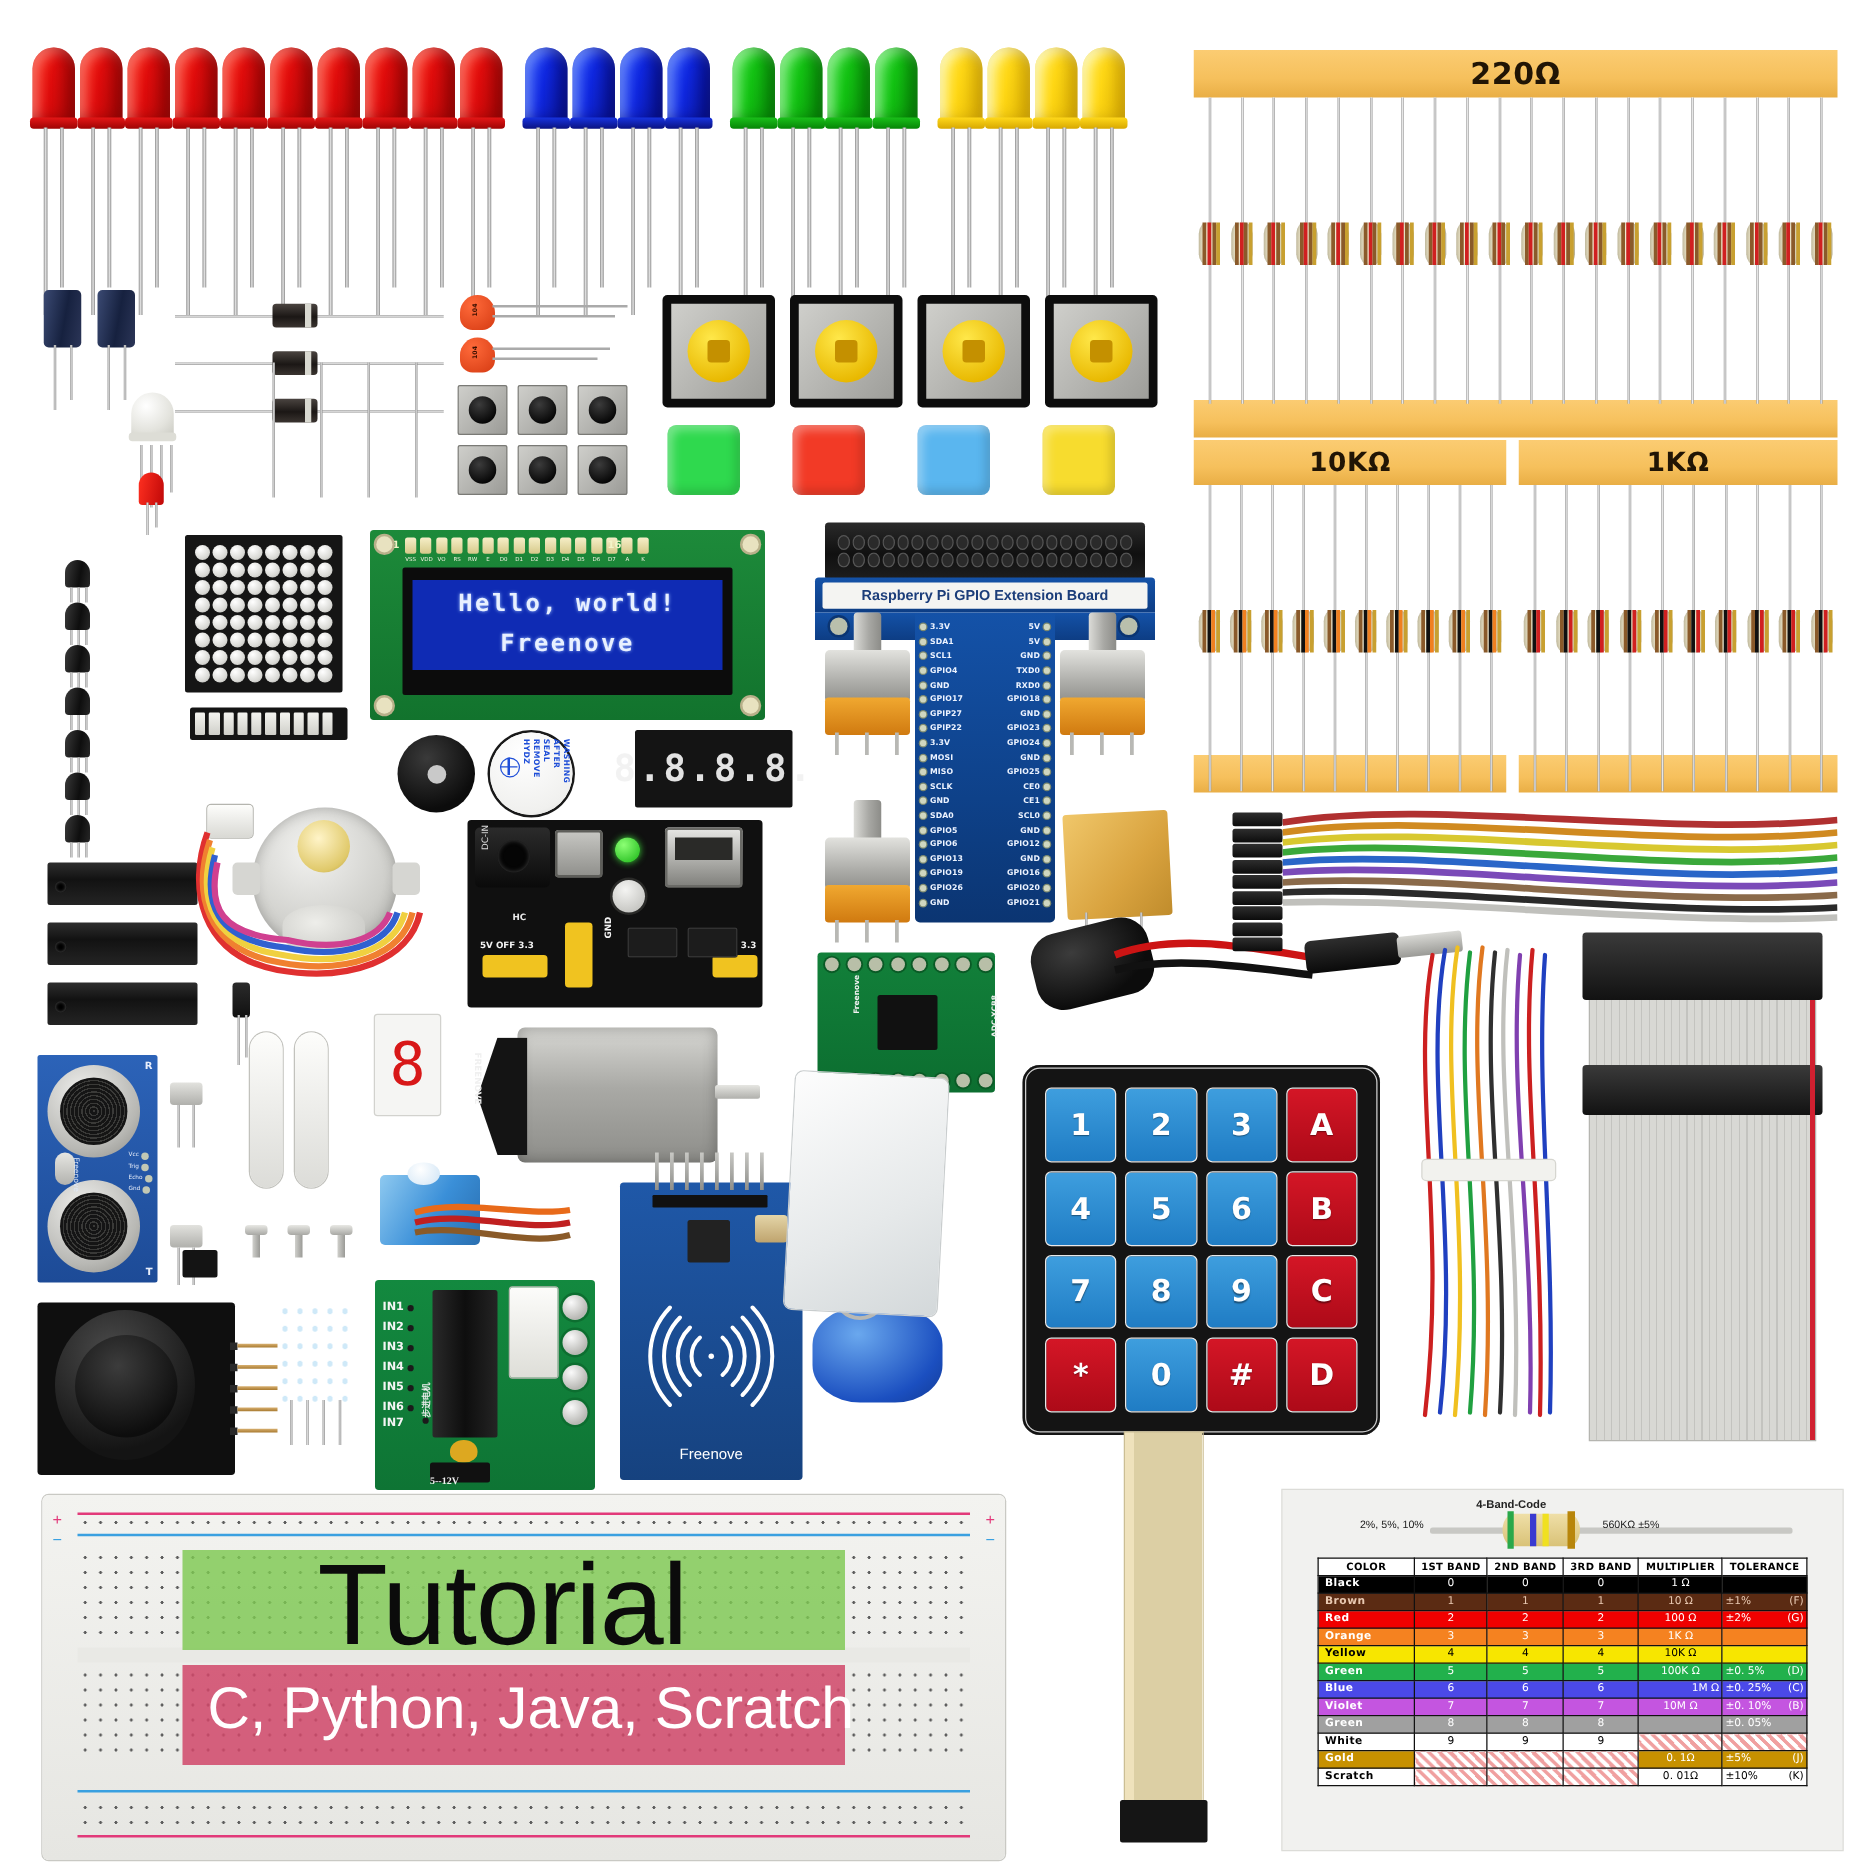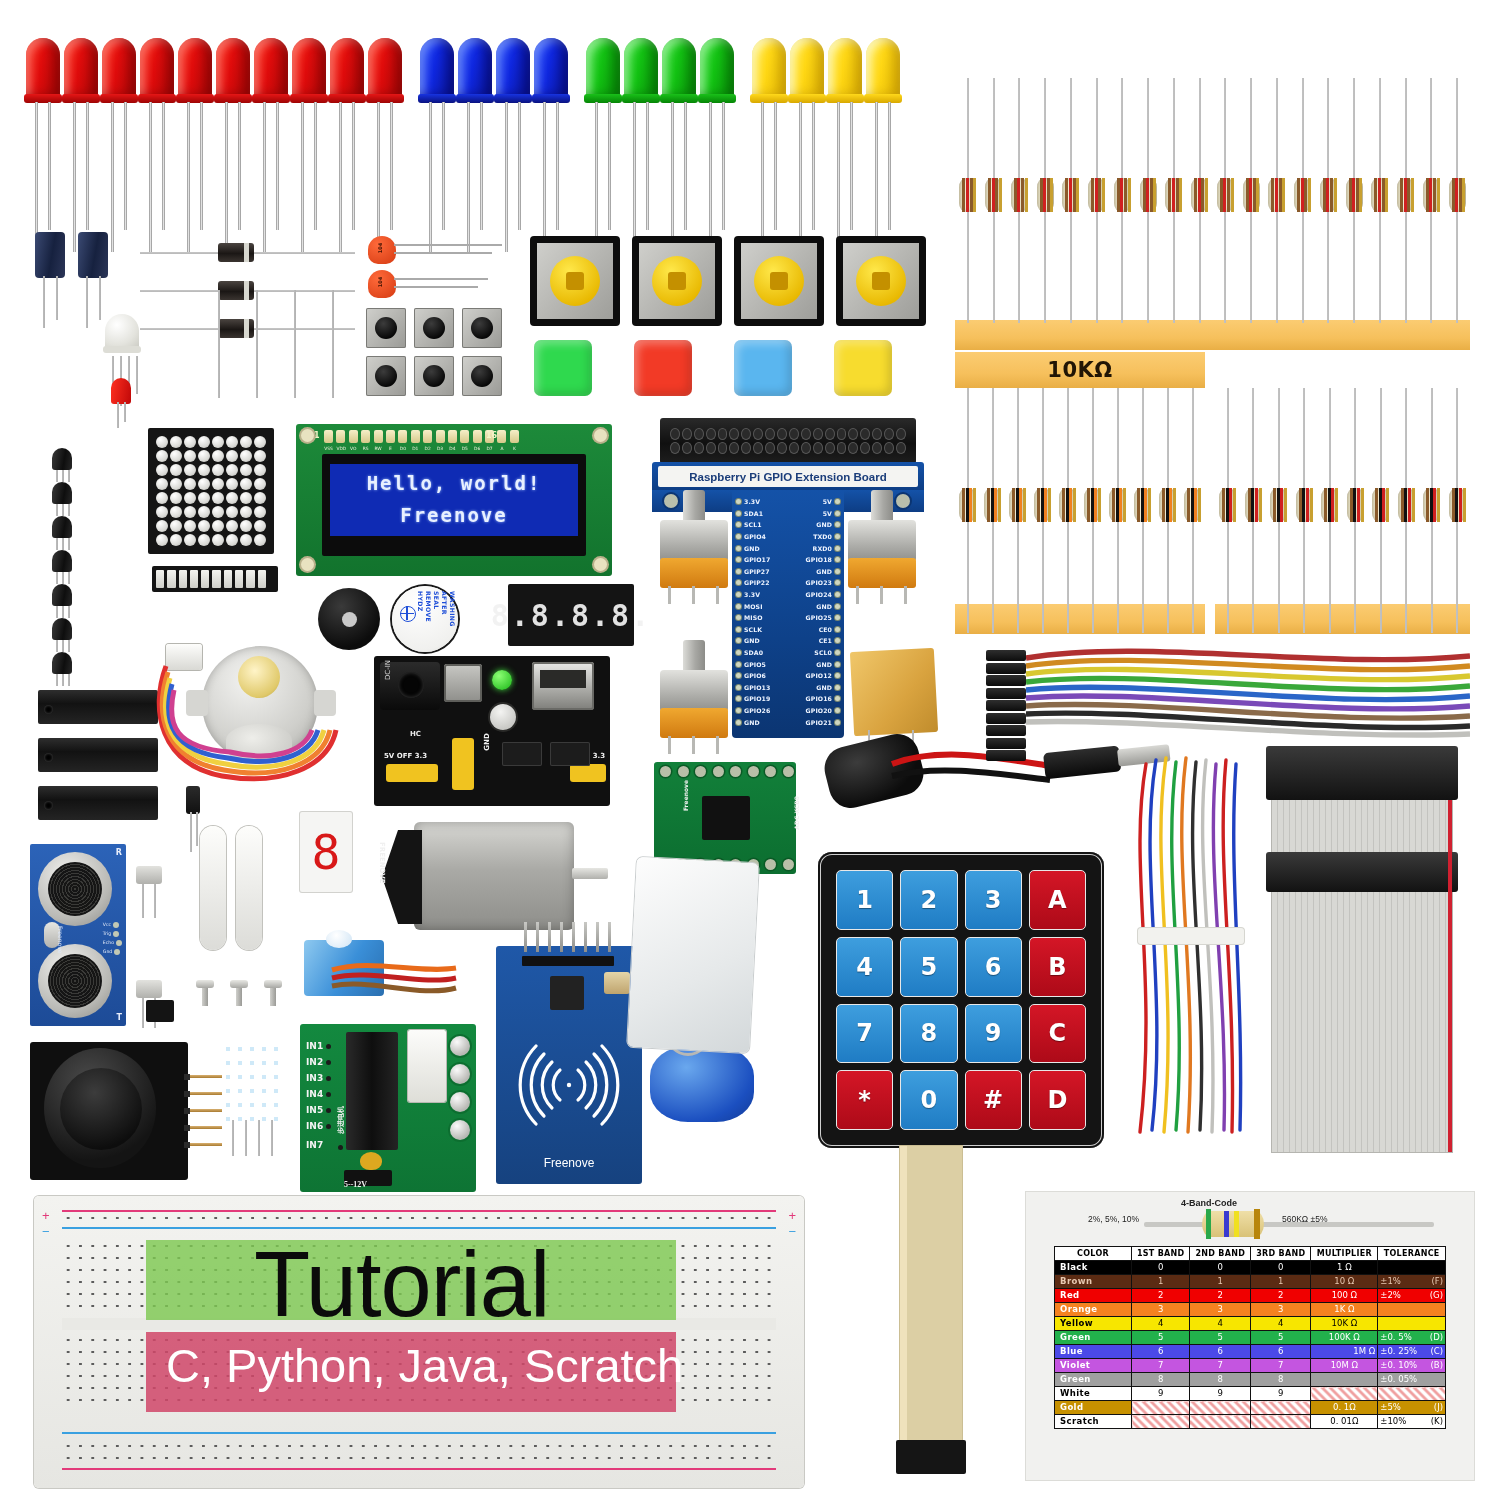--- a/index.html
+++ b/index.html
@@ -236,20 +236,23 @@
     </div>
     <div class="led yellow" style="left: 866px; top: 38px;">
       <div class="dome"></div>
       <div class="flange"></div>
       <div class="pin p1"></div>
       <div class="pin p2"></div>
     </div>
   </div>
 
 <div class="abs" style="left:955px;top:40px;width:515px;height:230px;">
+  <div class="rstrip" style="left:0;top:0;width:515px;height:38px;">
+    <span style="font-size:24px;">220Ω</span>
+  </div>
   <div class="rstrip" style="left:0;top:280px;width:515px;height:30px;"></div>
   <div id="rpack220" style="position:absolute;left:0;top:38px;width:515px;height:245px;">
       <div class="rwire" style="left: 11.875px; top: 0px; height: 245px;"></div>
       <div class="rbody" style="left: 4.375px; top: 100px;">
         <div class="rband" style="left: 3px; top: 0px; background: rgb(138, 90, 42);"></div>
         <div class="rband" style="left: 6.6px; top: 0px; background: rgb(208, 32, 32);"></div>
         <div class="rband" style="left: 10.2px; top: 0px; background: rgb(138, 90, 42);"></div>
         <div class="rband" style="left: 13.8px; top: 0px; background: rgb(200, 160, 48);"></div>
       </div>
       <div class="rwire" style="left: 37.625px; top: 0px; height: 245px;"></div>
@@ -461,20 +464,23 @@
       <div class="rbody" style="left: 229px; top: 100px;">
         <div class="rband" style="left: 3px; top: 0px; background: rgb(138, 90, 42);"></div>
         <div class="rband" style="left: 6.6px; top: 0px; background: rgb(16, 16, 16);"></div>
         <div class="rband" style="left: 10.2px; top: 0px; background: rgb(240, 128, 32);"></div>
         <div class="rband" style="left: 13.8px; top: 0px; background: rgb(200, 160, 48);"></div>
       </div>
     </div>
 </div>
 
 <div class="abs" style="left:1215px;top:352px;width:255px;height:282px;">
+  <div class="rstrip" style="left:0;top:0;width:255px;height:36px;">
+    <span style="font-size:21px;">1KΩ</span>
+  </div>
   <div class="rstrip" style="left:0;top:252px;width:255px;height:30px;"></div>
   <div id="rpack1k" style="position:absolute;left:0;top:36px;width:255px;height:216px;">
       <div class="rwire" style="left: 11.75px; top: 0px; height: 245px;"></div>
       <div class="rbody" style="left: 4.25px; top: 100px;">
         <div class="rband" style="left: 3px; top: 0px; background: rgb(138, 90, 42);"></div>
         <div class="rband" style="left: 6.6px; top: 0px; background: rgb(16, 16, 16);"></div>
         <div class="rband" style="left: 10.2px; top: 0px; background: rgb(208, 32, 32);"></div>
         <div class="rband" style="left: 13.8px; top: 0px; background: rgb(200, 160, 48);"></div>
       </div>
       <div class="rwire" style="left: 37.25px; top: 0px; height: 245px;"></div>
@@ -1312,21 +1318,21 @@
         <div style="width: 5px; height: 5px; border-radius: 50%; background: rgb(27, 27, 27);"></div>
       </div>
       <div style="display: flex; align-items: center; gap: 3px; height: 16px;">
         <div style="font-size: 9px; font-weight: 700; color: rgb(244, 244, 244); font-family: &quot;DejaVu Sans&quot;, sans-serif;">IN5</div>
         <div style="width: 5px; height: 5px; border-radius: 50%; background: rgb(27, 27, 27);"></div>
       </div>
       <div style="display: flex; align-items: center; gap: 3px; height: 16px;">
         <div style="font-size: 9px; font-weight: 700; color: rgb(244, 244, 244); font-family: &quot;DejaVu Sans&quot;, sans-serif;">IN6</div>
         <div style="width: 5px; height: 5px; border-radius: 50%; background: rgb(27, 27, 27);"></div>
       </div>
-      <div style="display: flex; align-items: flex-end; gap: 15px; height: 16px;">
+      <div style="display: flex; align-items: flex-start; gap: 15px; height: 16px;">
         <div style="font-size: 9px; font-weight: 700; color: rgb(244, 244, 244); font-family: &quot;DejaVu Sans&quot;, sans-serif;">IN7</div>
         <div style="width: 5px; height: 5px; border-radius: 50%; background: rgb(27, 27, 27);"></div>
       </div>
     </div>
   <div style="position:absolute;left:46px;top:8px;width:52px;height:118px;border-radius:2px;
       background:linear-gradient(to right,#2a2a2a,#0e0e0e 50%,#242424);"></div>
   <div style="position:absolute;left:108px;top:6px;width:38px;height:72px;border-radius:2px;
       background:linear-gradient(#fcfcfa,#dedeD8);box-shadow:0 0 0 1px #b8b8b2;"></div>
   <div id="driver-leds" style="position:absolute;right:6px;top:12px;">
       <div style="width: 20px; height: 20px; margin-bottom: 8px; border-radius: 50%; background: radial-gradient(circle at 35% 30%, rgb(250, 250, 250), rgb(184, 184, 180) 70%); box-shadow: rgb(13, 110, 48) 0px 0px 0px 2px;"></div>

